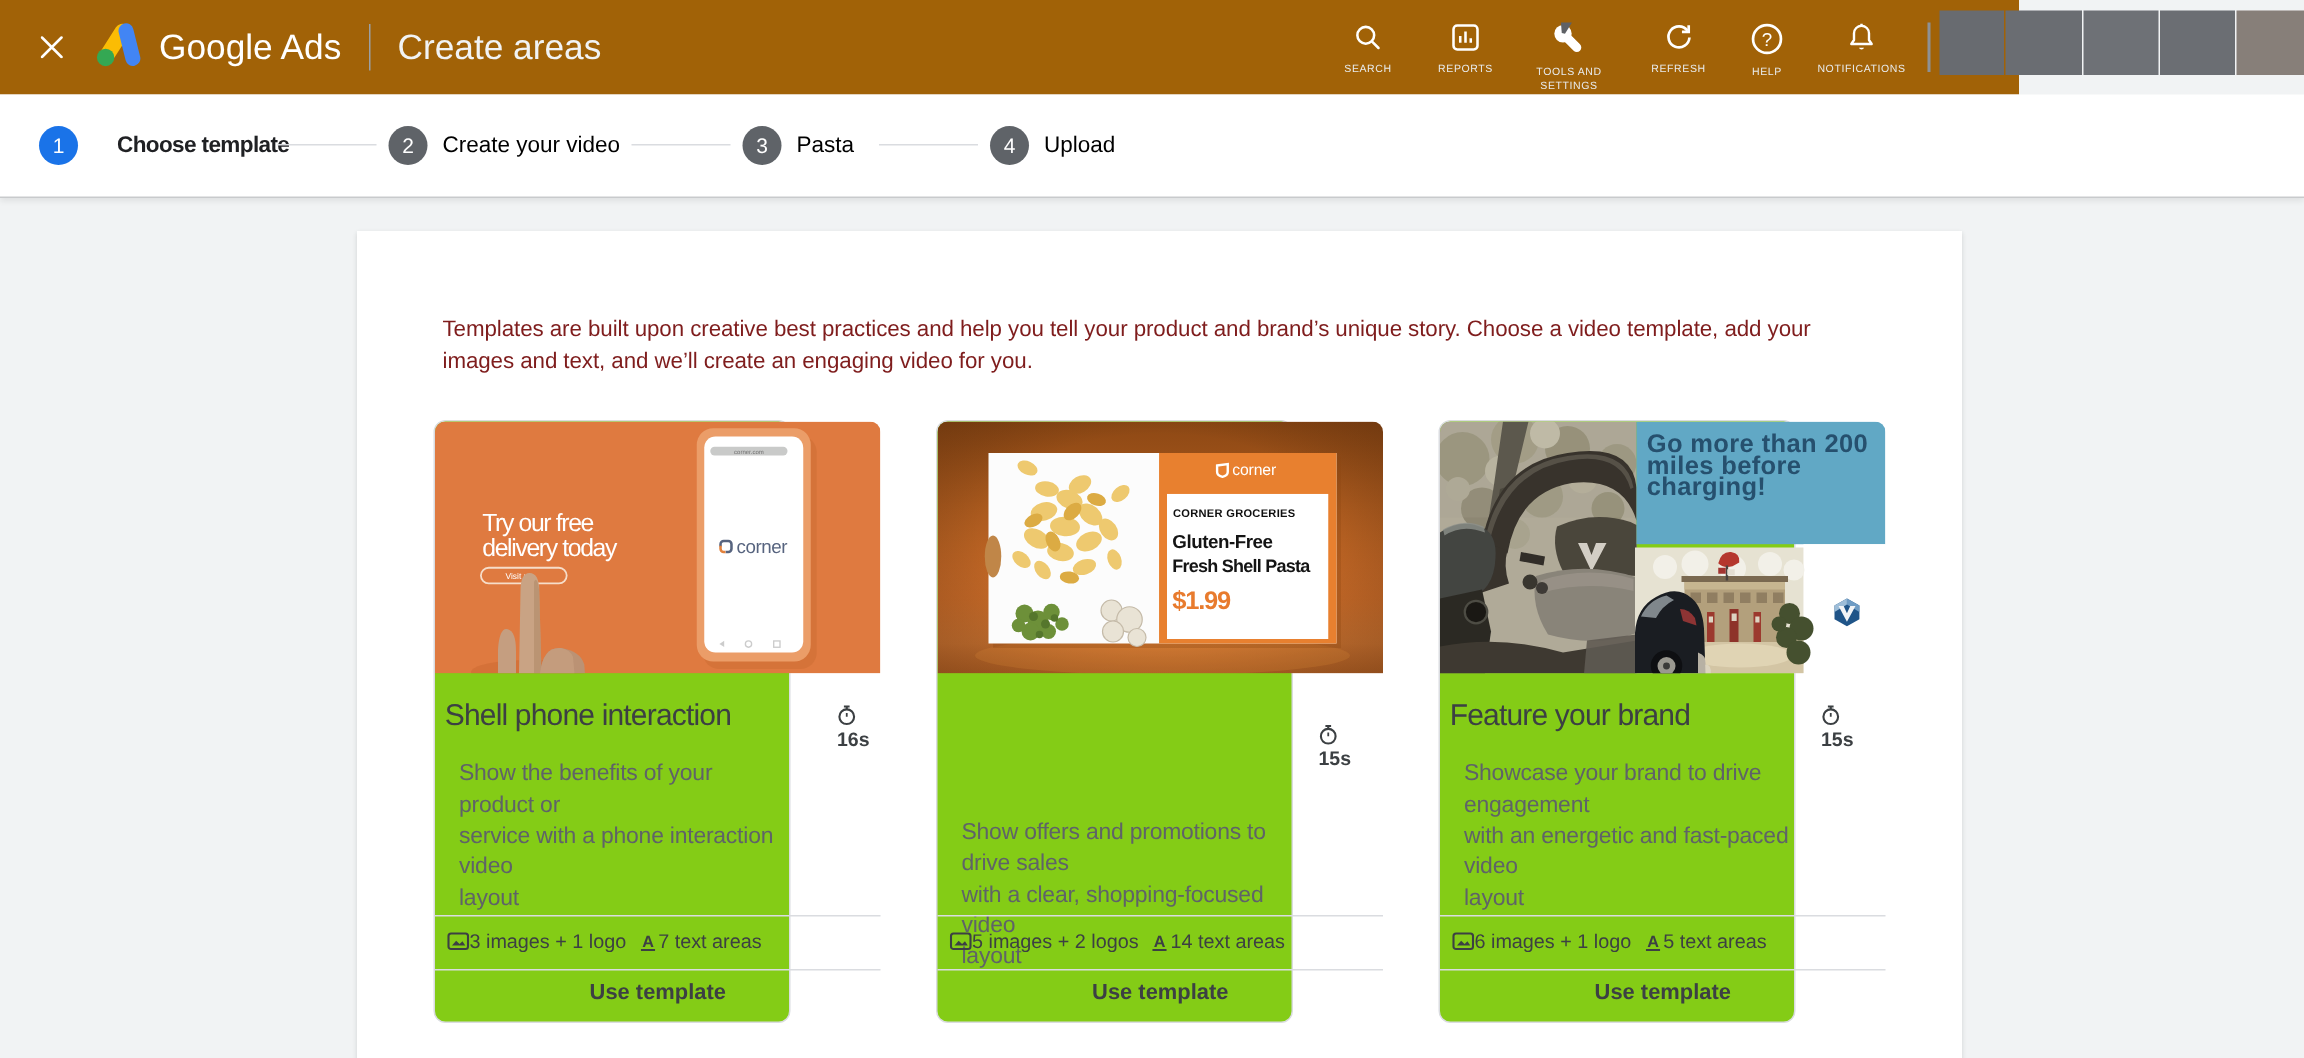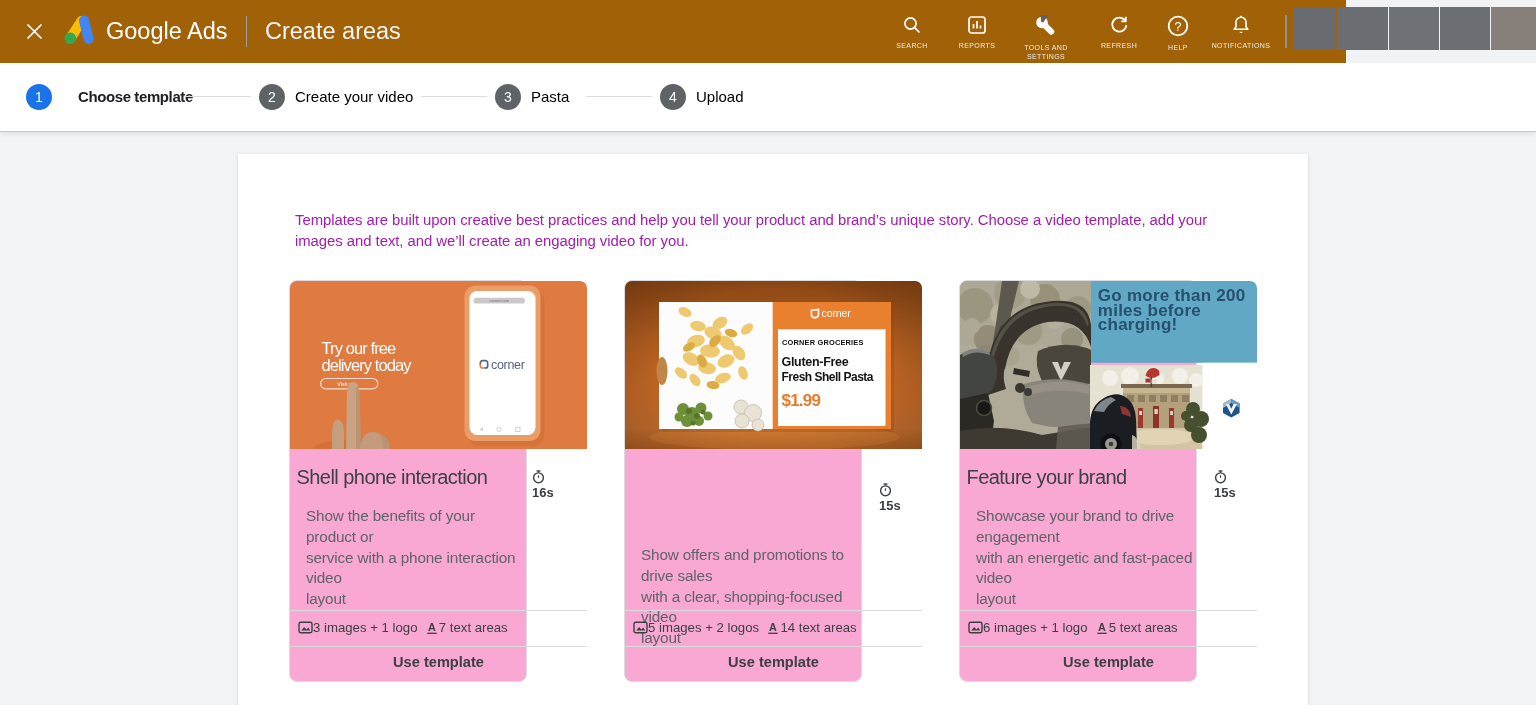--- a/index.html
+++ b/index.html
@@ -16,22 +16,22 @@
 .tb-div2 { position:absolute; left:1285px; top:15px; width:2px; height:33px; background:#8d9196; }
 .blk { position:absolute; top:7px; height:43px; }
 .stepper { position:absolute; left:0; top:63px; width:1536px; height:68px; background:#ffffff; box-shadow:0 1px 0 #c8cacc, 0 3px 4px rgba(0,0,0,0.08); }
 .step-circle { position:absolute; top:84px; width:26px; height:26px; border-radius:50%; color:#ffffff; font-size:14px; text-align:center; line-height:26px; }
 .sc-active { background:#1a73e8; }
 .sc-idle { background:#5f6368; }
 .step-label { position:absolute; top:87px; font-size:15px; line-height:19px; color:#000000; }
 .step-label.bold { font-weight:bold; color:#202124; letter-spacing:-0.4px; }
 .step-line { position:absolute; top:96px; height:1px; background:#dadce0; }
 .panel { position:absolute; left:238px; top:154px; width:1070px; height:600px; background:#ffffff; box-shadow:0 1px 3px rgba(60,64,67,0.18); }
-.intro { position:absolute; left:295px; top:210px; font-size:14.9px; line-height:21.2px; letter-spacing:-0.05px; color:#a21caf; }
-.card { position:absolute; top:280px; width:238px; height:402px; background:#f9a8d4; border:1px solid #dadce0; border-radius:8px; }
+.intro { position:absolute; left:295px; top:210px; font-size:14.9px; line-height:21.2px; letter-spacing:-0.05px; color:#7f1d1d; }
+.card { position:absolute; top:280px; width:238px; height:402px; background:#84cc16; border:1px solid #dadce0; border-radius:8px; }
 .card1 { left:289px; } .card2 { left:624px; } .card3 { left:959px; }
 .card-img { position:absolute; left:0; top:0; width:297px; height:168px; border-radius:7px 7px 0 0; overflow:hidden; }
 .card-title { position:absolute; left:6.5px; top:183px; font-size:20px; color:#3c4043; letter-spacing:-0.55px; line-height:26px; }
 .dur { position:absolute; font-size:13px; font-weight:bold; color:#3c4043; }
 .dur svg { vertical-align:-2px; }
 .card-desc { position:absolute; left:16px; font-size:15.3px; line-height:20.8px; letter-spacing:-0.15px; color:#5f6368; }
 .cd-top1 { top:225px; }
 .cd-top2 { top:249px;margin-top:15px; }
 .divider { position:absolute; left:0; width:297px; height:1px; background:#dadce0; }
 .card-foot { position:absolute; left:8px; top:339px; font-size:13.2px; color:#3c4043; }
@@ -141,21 +141,21 @@
     <g transform="translate(189.5,78.8)">
       <path d="M0.85 4.6 L0.85 3 a2.1 2.1 0 0 1 2.1 -2.1 h3.1 a2.1 2.1 0 0 1 2.1 2.1 v3.1 a2.1 2.1 0 0 1 -2.1 2.1 h-1.8" fill="none" stroke="#57647f" stroke-width="1.7"></path>
       <path d="M0.85 4 L0.85 6.1 a2.1 2.1 0 0 0 2.1 2.1 h1.2" fill="none" stroke="#e2813c" stroke-width="1.7"></path>
     </g>
     <text x="201" y="87.6" font-size="12.5" letter-spacing="-0.3" fill="#57647f">corner</text>
     <path d="M192.8 146.2 l-3.2 2.1 l3.2 2.1 z" fill="#cccccc"></path>
     <circle cx="209" cy="148.4" r="2.1" fill="none" stroke="#cccccc" stroke-width="0.9"></circle>
     <rect x="225.8" y="146.3" width="4.2" height="4.2" fill="none" stroke="#cccccc" stroke-width="0.9"></rect>
   </svg></div>
   <div class="card-title">Shell phone interaction</div>
-  <div class="dur" style="left:242px; top:189px;"><svg width="13" height="14" viewBox="0 0 13 14">
+  <div class="dur" style="left:268px; top:189px;"><svg width="13" height="14" viewBox="0 0 13 14">
         <circle cx="6.5" cy="7.8" r="4.9" fill="none" stroke="#3c4043" stroke-width="1.4"></circle>
         <line x1="4.6" y1="1" x2="8.4" y2="1" stroke="#3c4043" stroke-width="1.4"></line>
         <line x1="6.5" y1="1.2" x2="6.5" y2="2.6" stroke="#3c4043" stroke-width="1.4"></line>
         <line x1="6.5" y1="7.8" x2="6.5" y2="5.3" stroke="#3c4043" stroke-width="1.2"></line>
       </svg>16s</div>
   <div class="card-desc cd-top1">Show the benefits of your product or<br>service with a phone interaction video<br>layout</div>
   <div class="divider" style="top:329px;"></div>
   <div class="card-foot"><svg width="15" height="15" viewBox="0 0 15 15">
         <rect x="1" y="2.3" width="13" height="10.4" rx="1.7" fill="none" stroke="#3c4043" stroke-width="1.4"></rect>
         <path d="M3.3 10.4 l2.8-3.3 l2.3 2.3 l1.9-1.9 l1.9 2.9 z" fill="#3c4043"></path>

